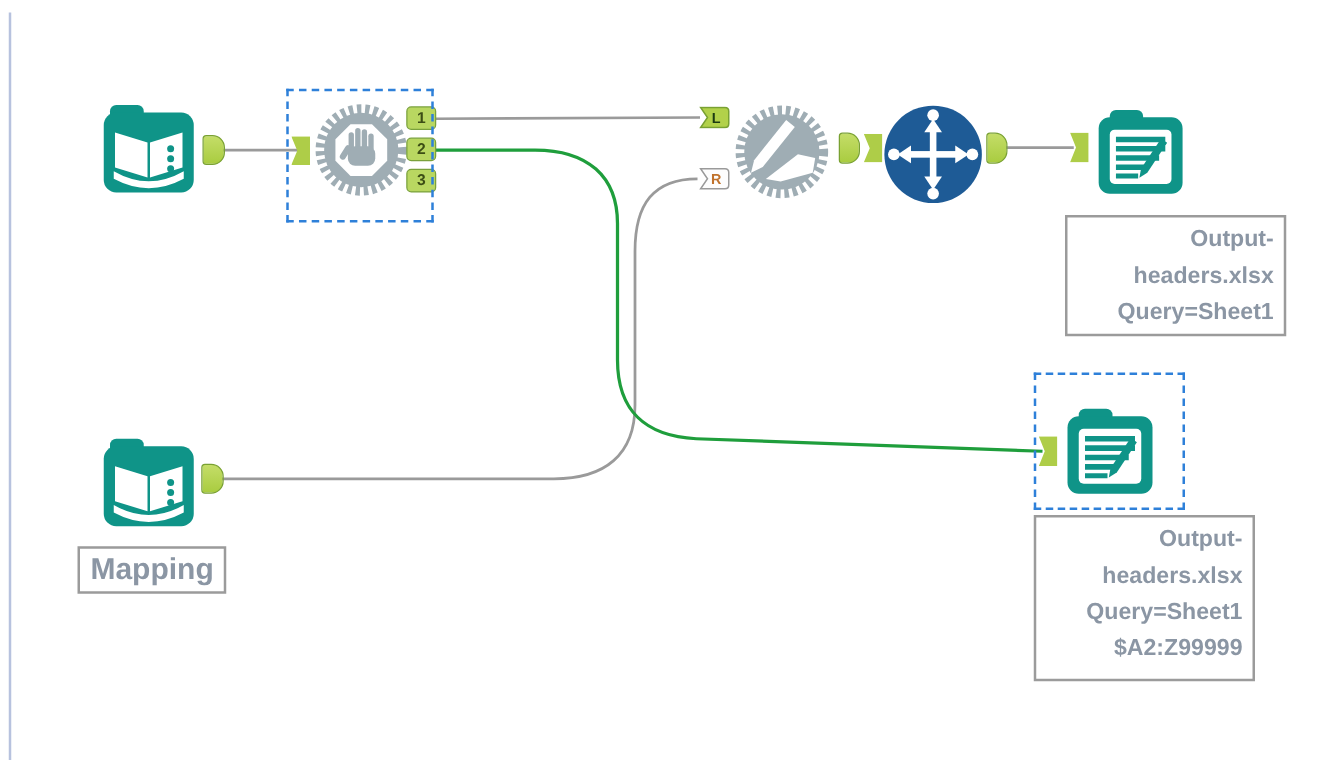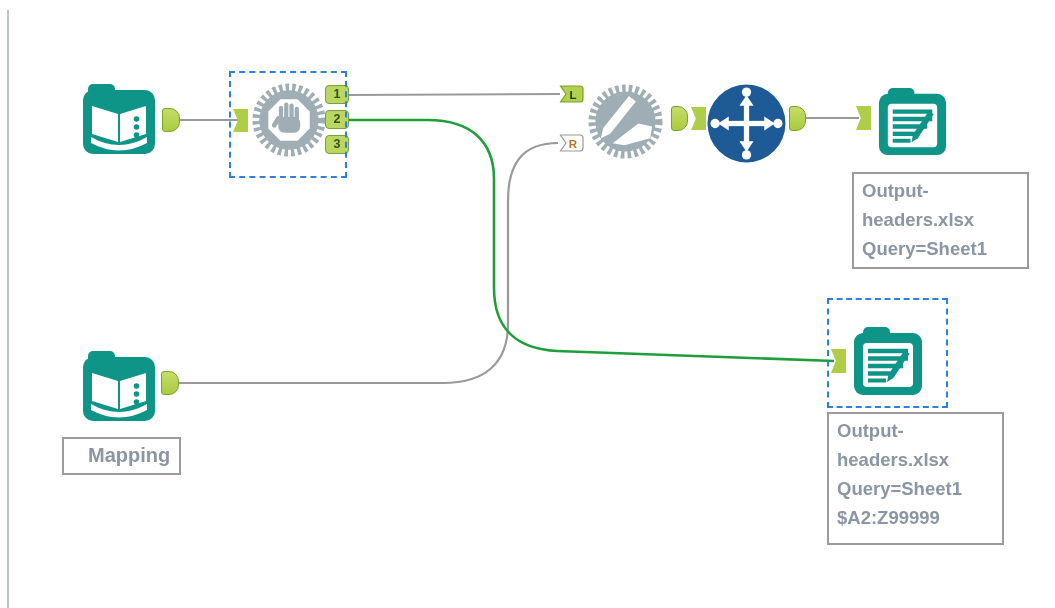--- a/index.html
+++ b/index.html
@@ -26,23 +26,23 @@
   .port {
     position:absolute; width:24px; height:19px;
     background:#b9d761; border:1px solid #7aa13c; border-radius:4px;
     color:#3c4d15; font-size:12.5px; font-weight:bold; line-height:17px; text-align:center;
   }
   .iotag { position:absolute; }
   .iotag text { font-family:"Liberation Sans", sans-serif; font-weight:bold; font-size:11.5px; }
   .note {
     position:absolute; background:#fff; border:2px solid #9b9b9b;
     color:#8b96a4; font-weight:bold; font-size:18.5px; line-height:29px;
-    padding:2px 8px; white-space:pre-line; cursor:default;
+    padding:2px 8px; white-space:pre-line; cursor:default;text-align:right;
   }
-  .note.small { font-size:20px; line-height:33px; padding:0 24px; }
+  .note.small { font-size:24px; line-height:33px; padding:0 8px; }
 </style>
 </head>
 <body>
 
 <div id="canvas">
 
   <div class="panel-edge"></div>
 
   <svg class="wires" width="1055" height="608">
     <path d="M 177 120 L 240 120" fill="none" stroke="#9a9a9a" stroke-width="2.2"></path>

